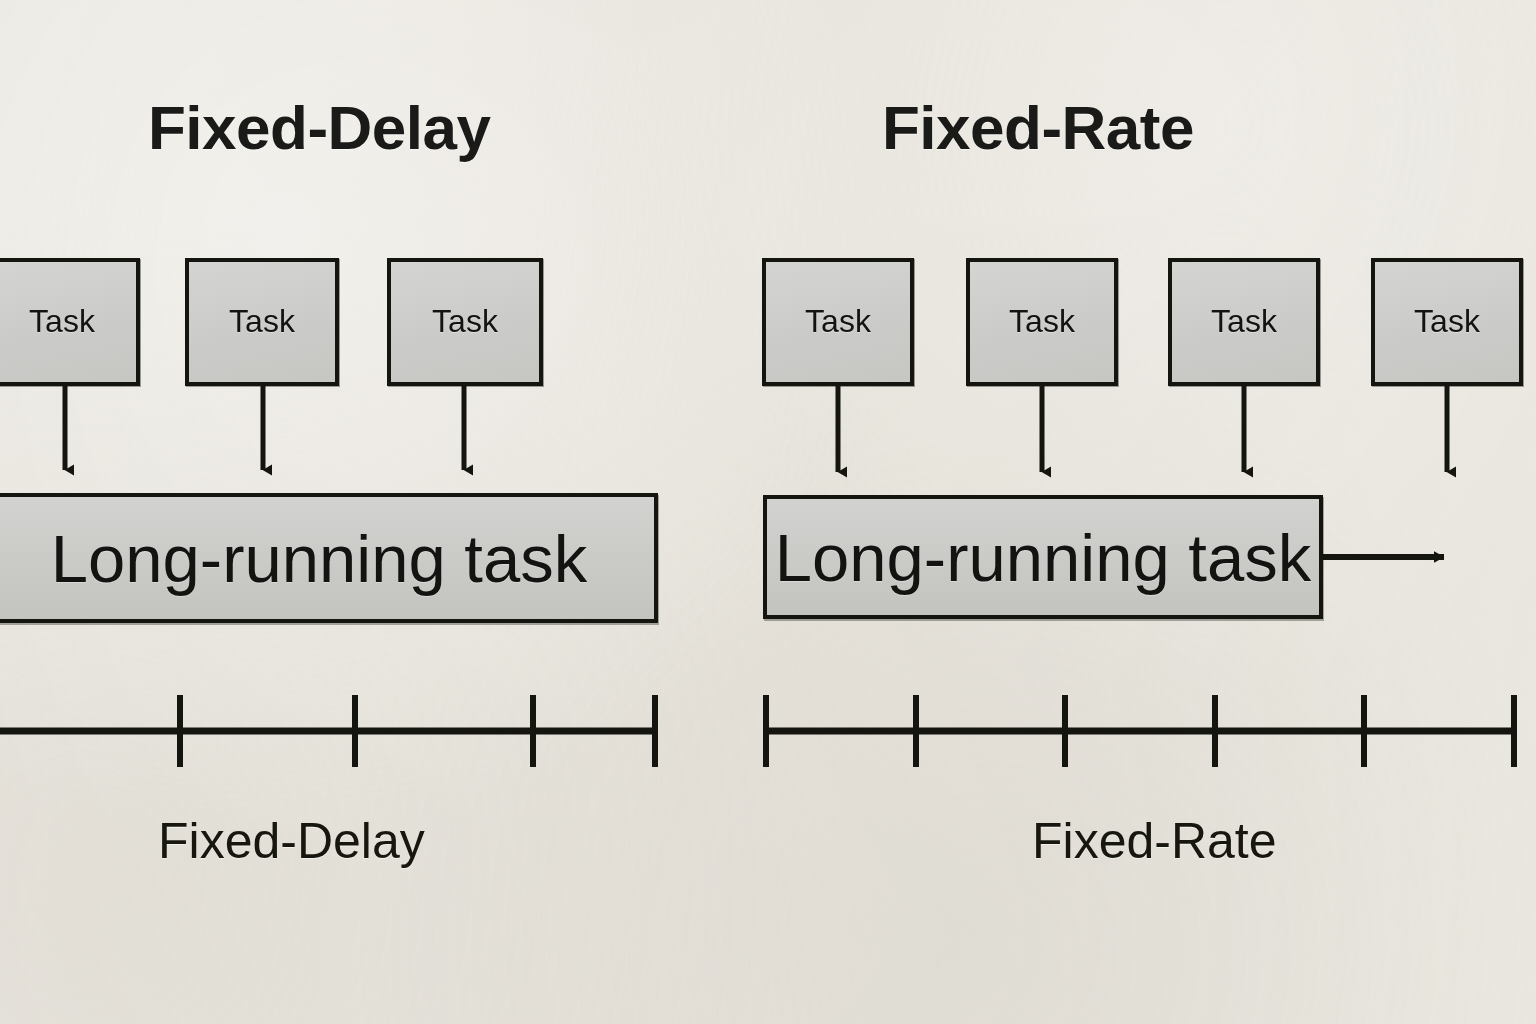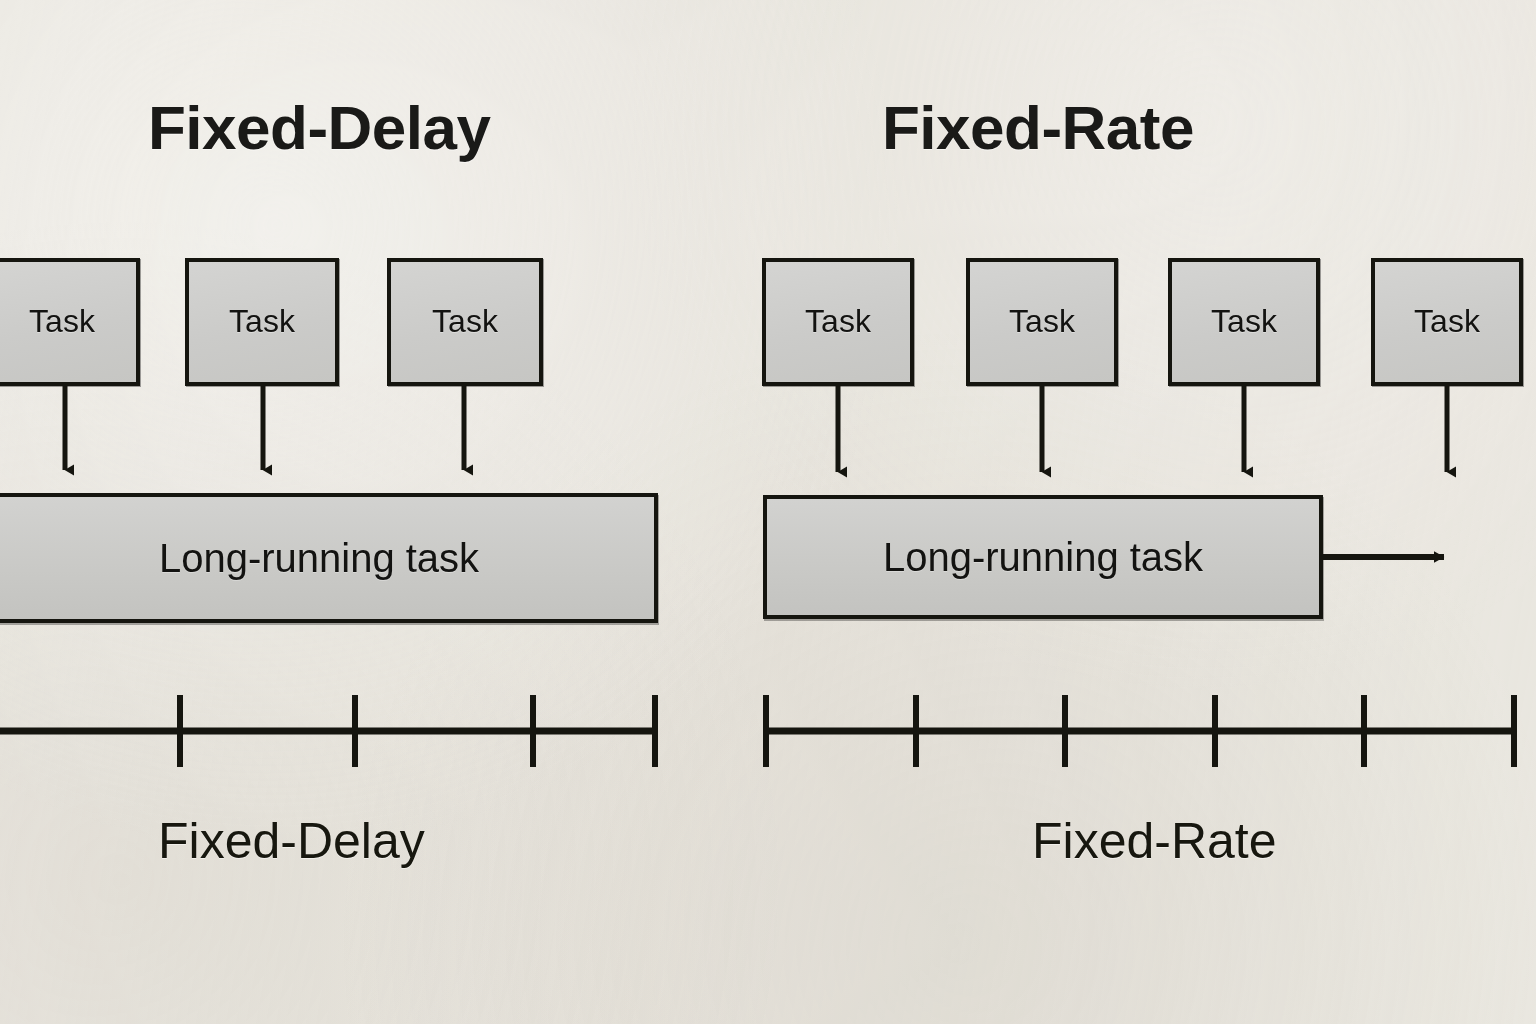--- a/index.html
+++ b/index.html
@@ -72,21 +72,21 @@
     position: absolute;
     background: linear-gradient(180deg, #d2d2d0 0%, #c9c9c6 60%, #c3c3c0 100%);
     border: 4px solid #15150f;
     box-sizing: border-box;
     display: flex;
     align-items: center;
     justify-content: center;
     box-shadow: 1px 2px 0 rgba(0,0,0,0.3);
   }
   .long-bar .bar-label {
-    font-size: 40px;
+    font-size: 67px;
     color: #131311;
     line-height: 1;
     white-space: nowrap;
     text-shadow: 0 1px 0 rgba(255,255,255,0.30);
   }
 
   .svg-layer {
     position: absolute;
     inset: 0;
     width: 1536px;

